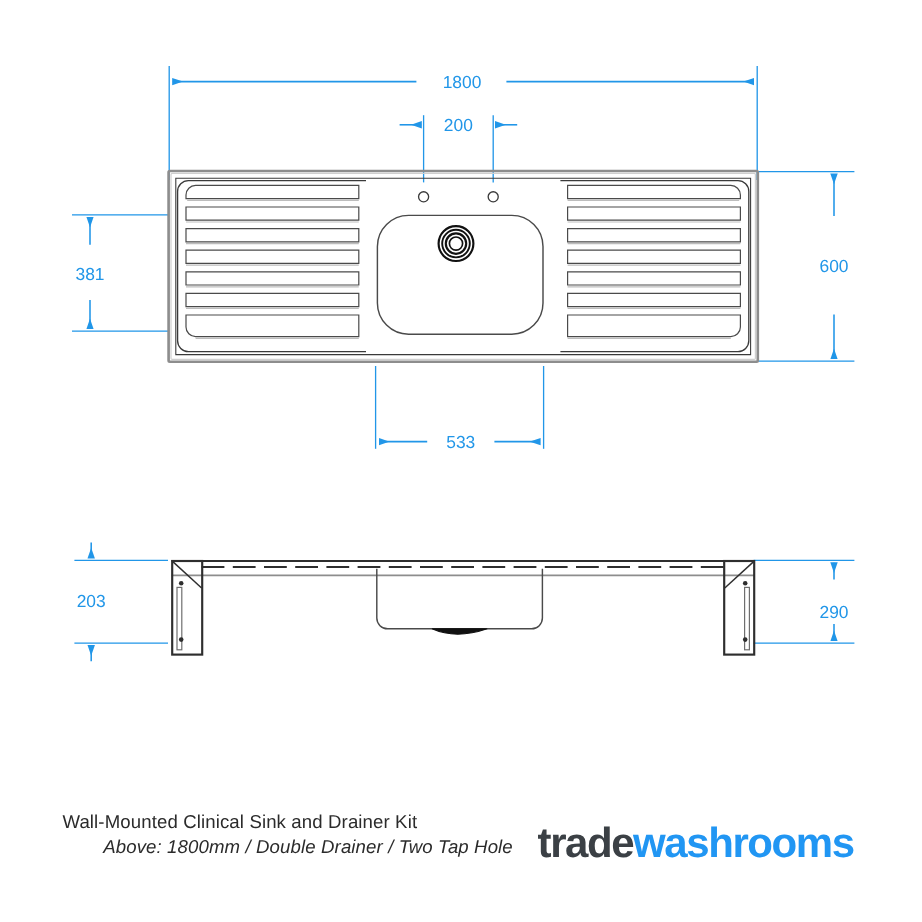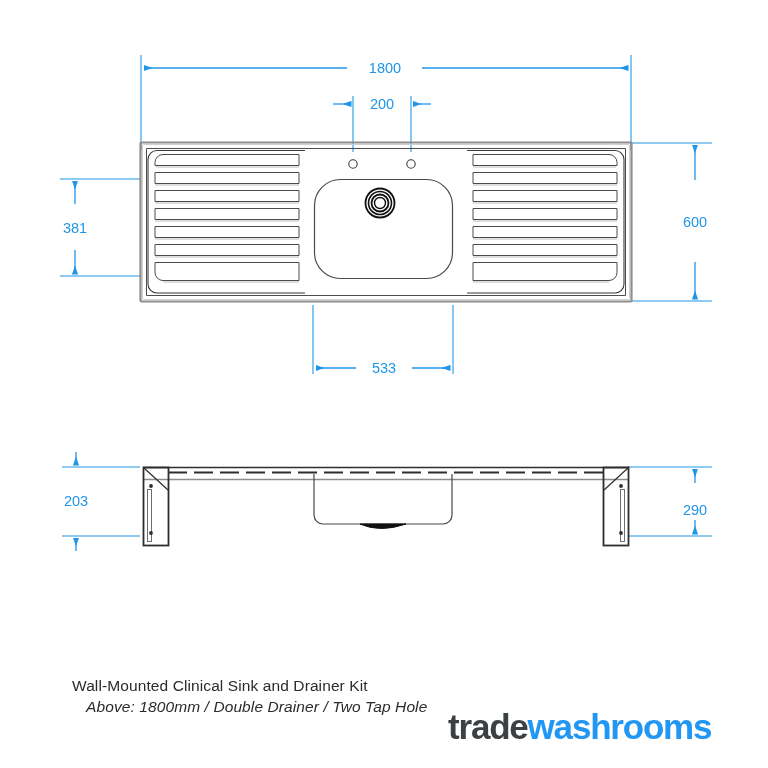--- a/index.html
+++ b/index.html
@@ -25,40 +25,38 @@
     left: 52px;
     top: 676px;
     width: 400px;
   }
   .caption-line1 {
     font-size: 15.5px;
     color: #2b2b2b;
     letter-spacing: 0.1px;
     line-height: 20px;
     white-space: nowrap;
-    margin-left: 20px;
   }
   .caption-line2 {
     font-size: 15.5px;
     color: #2b2b2b;
     font-style: italic;
     letter-spacing: 0.1px;
     line-height: 21px;
     white-space: nowrap;
     margin-left: 34px;
   }
   .brand-block {
     position: absolute;
     left: 448px;
     top: 683px;
     font-size: 35px;
     font-weight: bold;
     letter-spacing: -1.2px;
     white-space: nowrap;
-    margin-top: 24px;
   }
   .brand-trade { color: #3b4045; }
   .brand-washrooms { color: #2196f3; }
 </style>
 </head>
 <body>
 
 <svg id="sheet" viewBox="0 0 768 768" xmlns="http://www.w3.org/2000/svg">
 
   <defs>

